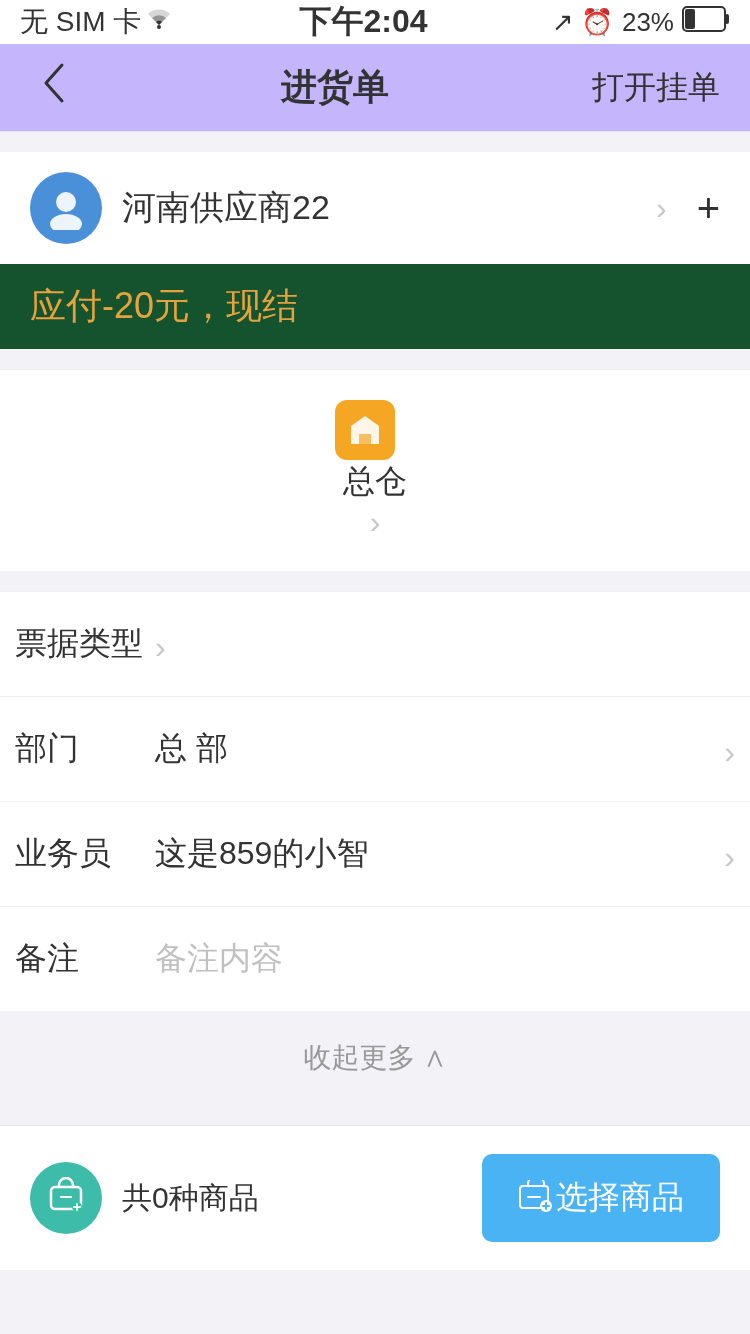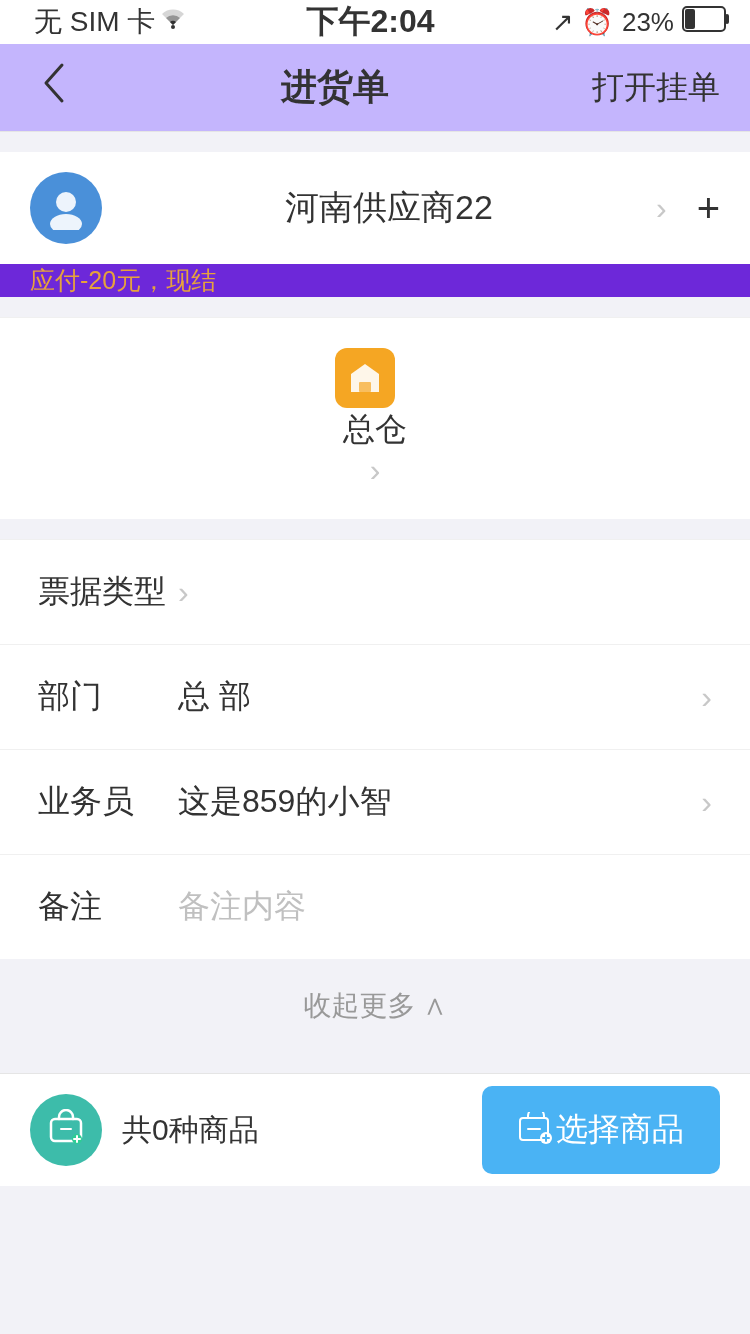--- a/index.html
+++ b/index.html
@@ -17,21 +17,21 @@
     .status-bar {
       height: 44px;
       background: #fff;
       display: flex;
       align-items: center;
       justify-content: space-between;
       padding: 0 20px;
       font-size: 28px;
       font-weight: 500;
     }
-    .status-left { display: flex; align-items: center; gap: 2px; margin-left: 14px; }
+    .status-left { display: flex; align-items: center; gap: 2px; }
     .status-center { font-size: 32px; font-weight: 600; }
     .status-right { display: flex; align-items: center; gap: 8px; font-size: 26px; }
 
     
     .nav-bar {
       height: 88px;
       background: #c4b5fd;
       display: flex;
       align-items: center;
       justify-content: space-between;
@@ -61,21 +61,20 @@
       background: #f2f2f7;
     }
 
     
     .supplier-row {
       background: #fff;
       display: flex;
       align-items: center;
       padding: 20px 30px;
       border-bottom: none;
-      text-align: center;
     }
     .supplier-avatar {
       width: 72px;
       height: 72px;
       border-radius: 50%;
       background: #4a90d9;
       display: flex;
       align-items: center;
       justify-content: center;
       margin-right: 20px;
@@ -93,23 +92,23 @@
       margin-right: 30px;
     }
     .add-icon {
       font-size: 40px;
       color: #333;
       cursor: pointer;
     }
 
     
     .notice-bar {
-      background: #6d28d9;
-      padding: 0 30px;
-      font-size: 25px;
+      background: #14532d;
+      padding: 18px 30px;
+      font-size: 36px;
       color: #e6a23c;
     }
 
     
     .row-item {
       background: #fff;
       display: flex;
       align-items: center;
       padding: 30px 30px;
       border-top: 1px solid #f0f0f0;
@@ -135,22 +134,22 @@
     }
     .row-chevron {
       color: #c8c8c8;
       font-size: 32px;
     }
 
     
     .form-row {
       background: #fff;
       display: flex;
-      align-items: center;
-      padding: 30px 38px;
+      align-items: flex-end;
+      padding: 30px 15px;
       border-top: 1px solid #f0f0f0;
       min-height: 100px;
     }
     .form-label {
       font-size: 32px;
       color: #333;
       width: 140px;
       flex-shrink: 0;
     }
     .form-value {
@@ -179,21 +178,21 @@
       color: #999;
       cursor: pointer;
       gap: 8px;
     }
 
     
     .bottom-bar {
       background: #fff;
       display: flex;
       align-items: center;
-      padding: 12px 30px;
+      padding: 28px 30px;
       border-top: 1px solid #e5e5e5;
     }
     .product-cart-icon {
       width: 72px;
       height: 72px;
       border-radius: 50%;
       background: #3dbcaa;
       display: flex;
       align-items: center;
       justify-content: center;

